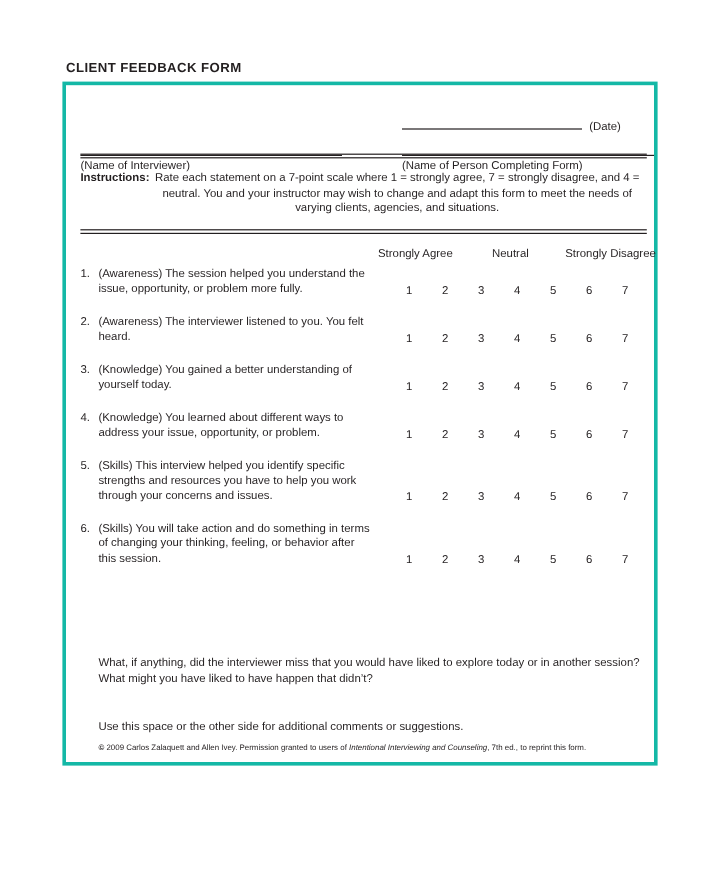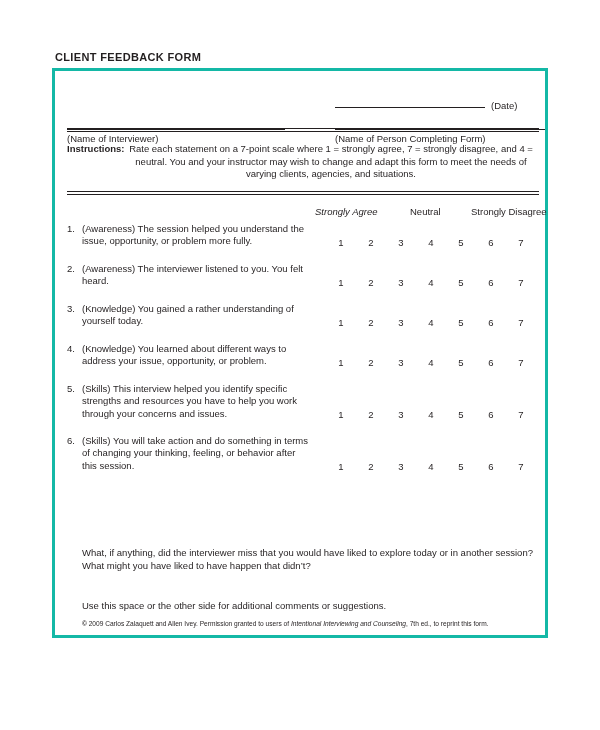--- a/index.html
+++ b/index.html
@@ -154,21 +154,21 @@
     left: 0px;
     width: 472px;
     height: 14px;
     font-size: 9.5px;
   }
   .scale-head span {
     position: absolute;
     top: 0;
     white-space: nowrap;
   }
-  .sh-agree    { left: 248px; font-style: italic; }
+  .sh-agree    { left: 248px; }
   .sh-neutral  { left: 343px; text-align: right; }
   .sh-disagree { left: 404px; }
 
   
   .q-row {
     position: absolute;
     left: 0px;
     width: 472px;
   }
   .q-num {
@@ -289,21 +289,21 @@
           <span class="n3">3</span>
           <span class="n4">4</span>
           <span class="n5">5</span>
           <span class="n6">6</span>
           <span class="n7">7</span>
         </div>
       </div>
 
       <div class="q-row" style="top:232px;">
         <div class="q-num">3.</div>
-        <div class="q-text">(Knowledge) You gained a rather understanding of yourself today.</div>
+        <div class="q-text">(Knowledge) You gained a better understanding of yourself today.</div>
         <div class="q-scale" style="top:14px;">
           <span class="n1">1</span>
           <span class="n2">2</span>
           <span class="n3">3</span>
           <span class="n4">4</span>
           <span class="n5">5</span>
           <span class="n6">6</span>
           <span class="n7">7</span>
         </div>
       </div>

